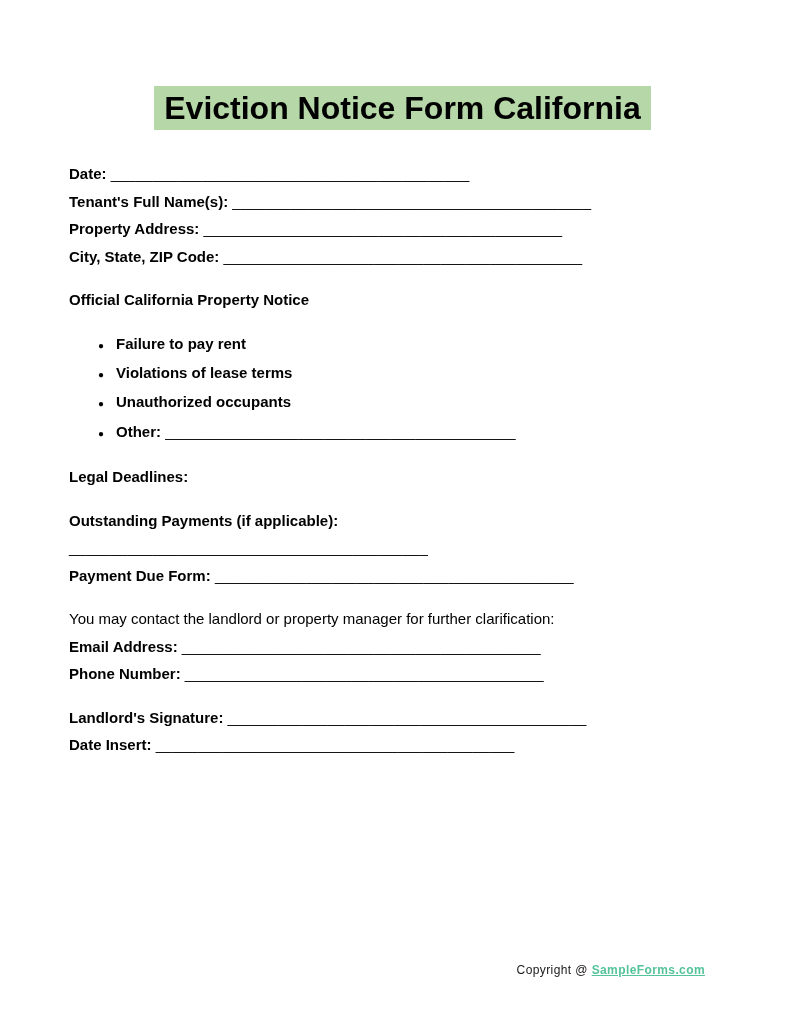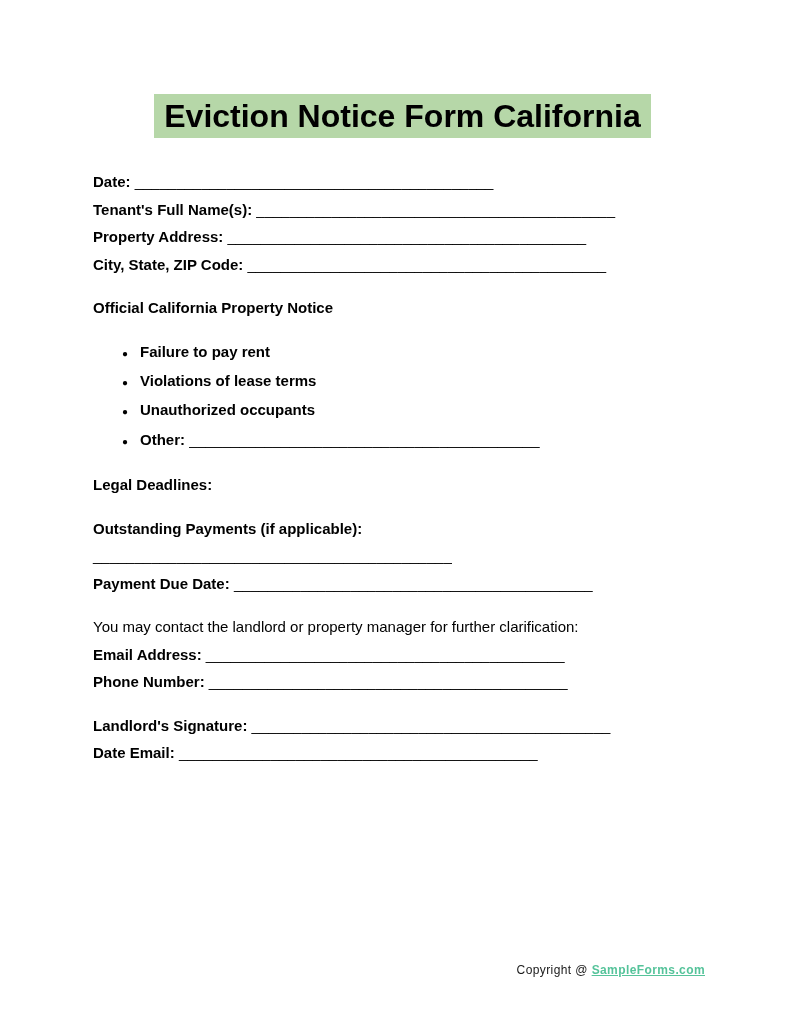--- a/index.html
+++ b/index.html
@@ -23,21 +23,21 @@
     display: inline-block;
     font-size: 32px;
     font-weight: bold;
     line-height: 44px;
     color: #000000;
     background-color: #b6d7a8;
     padding: 0 10px;
     white-space: nowrap;
   }
   .content {
-    margin: 30px 88px 0 93px;
+    margin: 30px 88px 0 69px;
     width: 624px;
     color: #000000;
     font-size: 15px;
   }
   .content p {
     margin: 0;
     line-height: 27.5px;
     word-break: break-all;
   }
   .gap { margin-top: 16px !important; }
@@ -73,21 +73,21 @@
     text-decoration: underline;
     cursor: pointer;
   }
 </style>
 </head>
 <body>
 
 <div class="page">
 
   <div class="title-row">
-    <span class="doc-title" style="background-color: rgb(182, 215, 168); margin-top: 8px;">Eviction Notice Form California</span>
+    <span class="doc-title" style="background-color: rgb(182, 215, 168);">Eviction Notice Form California</span>
   </div>
 
   <div class="content">
 
     <p><span class="b">Date:</span> <span class="blank-line">___________________________________________</span></p>
     <p><span class="b">Tenant's Full Name(s):</span> <span class="blank-line">___________________________________________</span></p>
     <p><span class="b">Property Address:</span> <span class="blank-line">___________________________________________</span></p>
     <p><span class="b">City, State, ZIP Code:</span> <span class="blank-line">___________________________________________</span></p>
 
     <p class="gap b">Official California Property Notice</p>
@@ -109,28 +109,28 @@
       <div class="bullet-item">
         <span class="bullet-dot">●</span>
         <span><span class="b">Other:</span> <span class="blank-line">__________________________________________</span></span>
       </div>
     </div>
 
     <p class="gap b">Legal Deadlines:</p>
 
     <p class="gap b">Outstanding Payments (if applicable):</p>
     <p><span class="blank-line">___________________________________________</span></p>
-    <p><span class="b">Payment Due Date:</span> <span class="blank-line">___________________________________________</span></p>
+    <p><span class="b">Payment Due Form:</span> <span class="blank-line">___________________________________________</span></p>
 
     <p class="gap" style="word-break: normal;">You may contact the landlord or property manager for further clarification:</p>
     <p><span class="b">Email Address:</span> <span class="blank-line">___________________________________________</span></p>
     <p><span class="b">Phone Number:</span> <span class="blank-line">___________________________________________</span></p>
 
     <p class="gap"><span class="b">Landlord's Signature:</span> <span class="blank-line">___________________________________________</span></p>
-    <p><span class="b">Date Email:</span> <span class="blank-line">___________________________________________</span></p>
+    <p><span class="b">Date Insert:</span> <span class="blank-line">___________________________________________</span></p>
 
   </div>
 
   <div class="footer">
     <span>Copyright @</span>
     <a style="color: rgb(85, 195, 154);">SampleForms.com</a>
   </div>
 
 </div>
 

